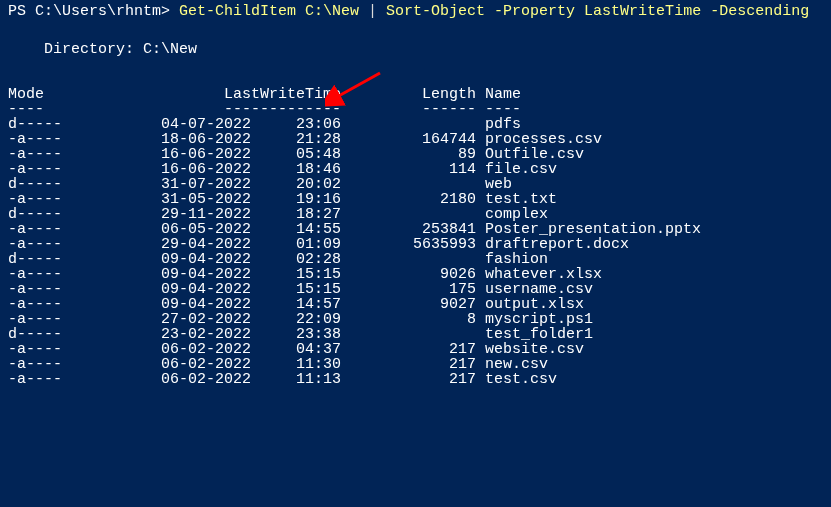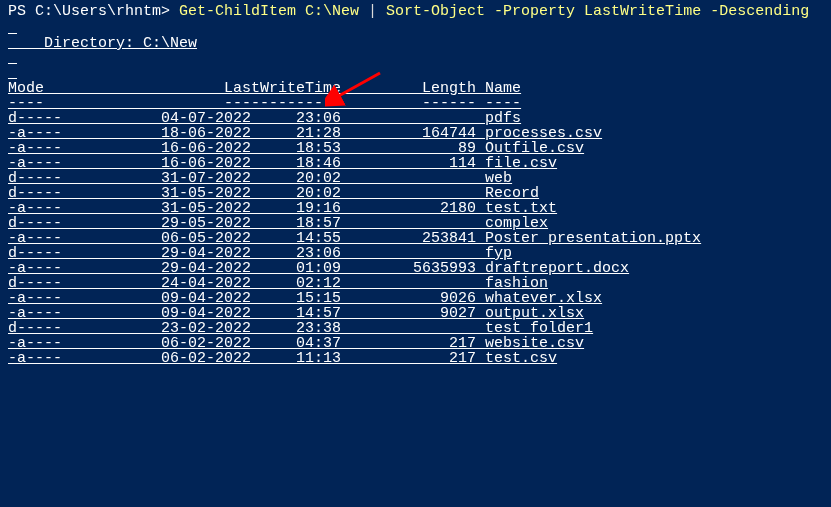--- a/index.html
+++ b/index.html
@@ -14,69 +14,69 @@
       font-size: 15px;
       width: 831px;
       height: 507px;
       overflow: hidden;
       padding: 4px 8px;
       line-height: 1.0;
       position: relative;
     }
     .prompt-line {
       white-space: pre;
-      margin-bottom: 2px;
+      margin-bottom: 8px;
     }
     .prompt-text {
       color: #ffffff;
     }
     .command-text {
       color: #ffff85;
     }
     .separator-text {
       color: #dadada;
     }
     .arrow {
       position: absolute;
       top: 68px;
       left: 325px;
       pointer-events: none;
     }
     .row {
       white-space: pre;
-      text-decoration: underline;
     }
   </style>
 </head>
 <body>
 
 <div class="prompt-line"><span class="prompt-text">PS C:\Users\rhntm&gt; </span><span class="command-text">Get-ChildItem C:\New </span><span class="separator-text">| </span><span class="command-text">Sort-Object -Property LastWriteTime -Descending</span></div>
 <div class="row">&nbsp;</div>
 <div class="row">    Directory: C:\New</div>
 <div class="row">&nbsp;</div>
 <div class="row">&nbsp;</div>
 <div class="row" id="header-row">Mode                    LastWriteTime         Length Name</div>
 <div class="row" id="dash-row">----                    -------------         ------ ----</div>
 <div id="rows-container">
     <div class="row">d-----           04-07-2022     23:06                pdfs</div>
     <div class="row">-a----           18-06-2022     21:28         164744 processes.csv</div>
-    <div class="row">-a----           16-06-2022     18:53             89 Outfile.csv</div>
+    <div class="row">-a----           16-06-2022     05:48             89 Outfile.csv</div>
     <div class="row">-a----           16-06-2022     18:46            114 file.csv</div>
     <div class="row">d-----           31-07-2022     20:02                web</div>
-    <div class="row">d-----           31-05-2022     20:02                Record</div>
     <div class="row">-a----           31-05-2022     19:16           2180 test.txt</div>
-    <div class="row">d-----           29-05-2022     18:57                complex</div>
+    <div class="row">d-----           29-11-2022     18:27                complex</div>
     <div class="row">-a----           06-05-2022     14:55         253841 Poster_presentation.pptx</div>
-    <div class="row">d-----           29-04-2022     23:06                fyp</div>
     <div class="row">-a----           29-04-2022     01:09        5635993 draftreport.docx</div>
-    <div class="row">d-----           24-04-2022     02:12                fashion</div>
+    <div class="row">d-----           09-04-2022     02:28                fashion</div>
     <div class="row">-a----           09-04-2022     15:15           9026 whatever.xlsx</div>
+    <div class="row">-a----           09-04-2022     15:15            175 username.csv</div>
     <div class="row">-a----           09-04-2022     14:57           9027 output.xlsx</div>
+    <div class="row">-a----           27-02-2022     22:09              8 myscript.ps1</div>
     <div class="row">d-----           23-02-2022     23:38                test_folder1</div>
     <div class="row">-a----           06-02-2022     04:37            217 website.csv</div>
+    <div class="row">-a----           06-02-2022     11:30            217 new.csv</div>
     <div class="row">-a----           06-02-2022     11:13            217 test.csv</div>
   </div>
 
 <svg class="arrow" width="60" height="40">
   <defs>
     <marker id="arrowhead" markerWidth="10" markerHeight="8" refX="2" refY="4" orient="auto">
       <polygon points="0 0, 8 4, 0 8" fill="#ff0000"></polygon>
     </marker>
   </defs>
   <line x1="55" y1="5" x2="10" y2="30" stroke="#ff0000" stroke-width="3" marker-end="url(#arrowhead)"></line>

